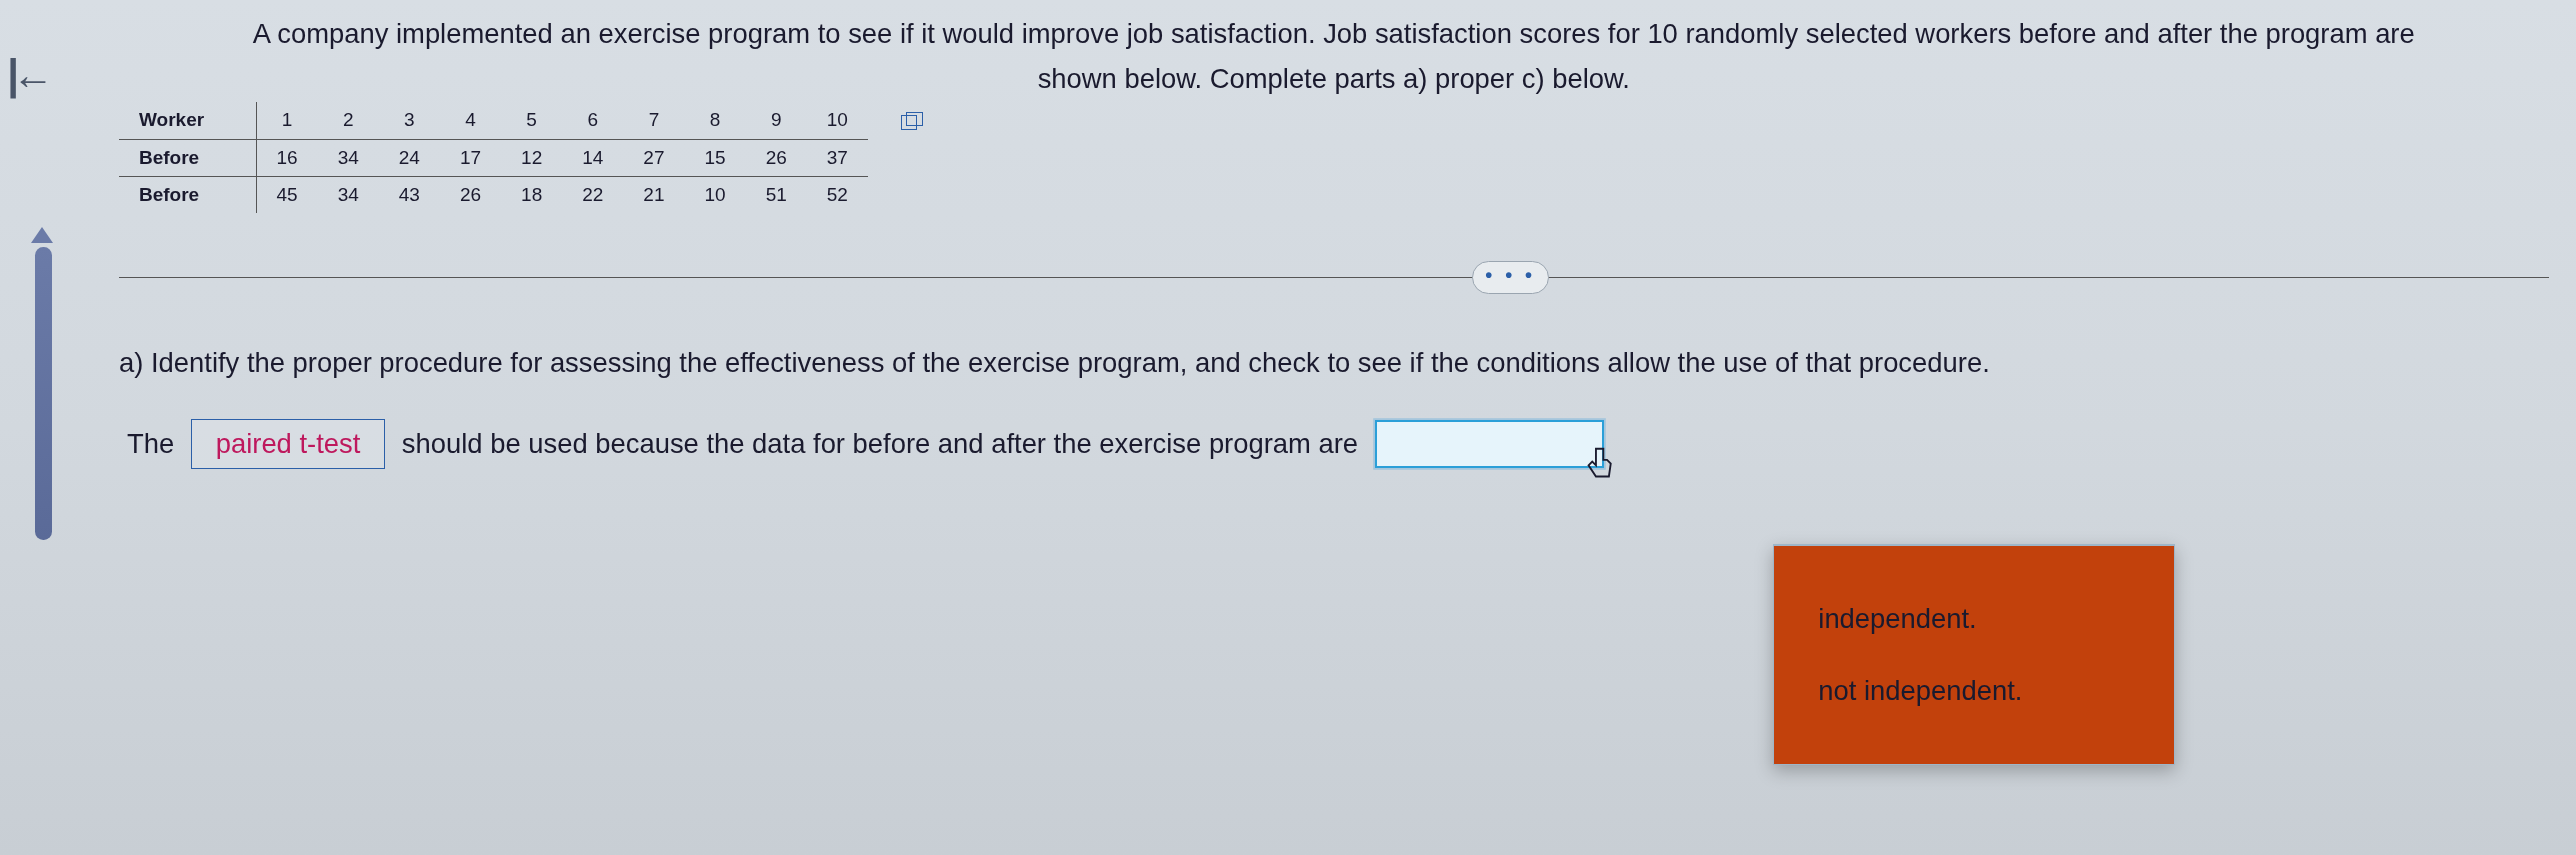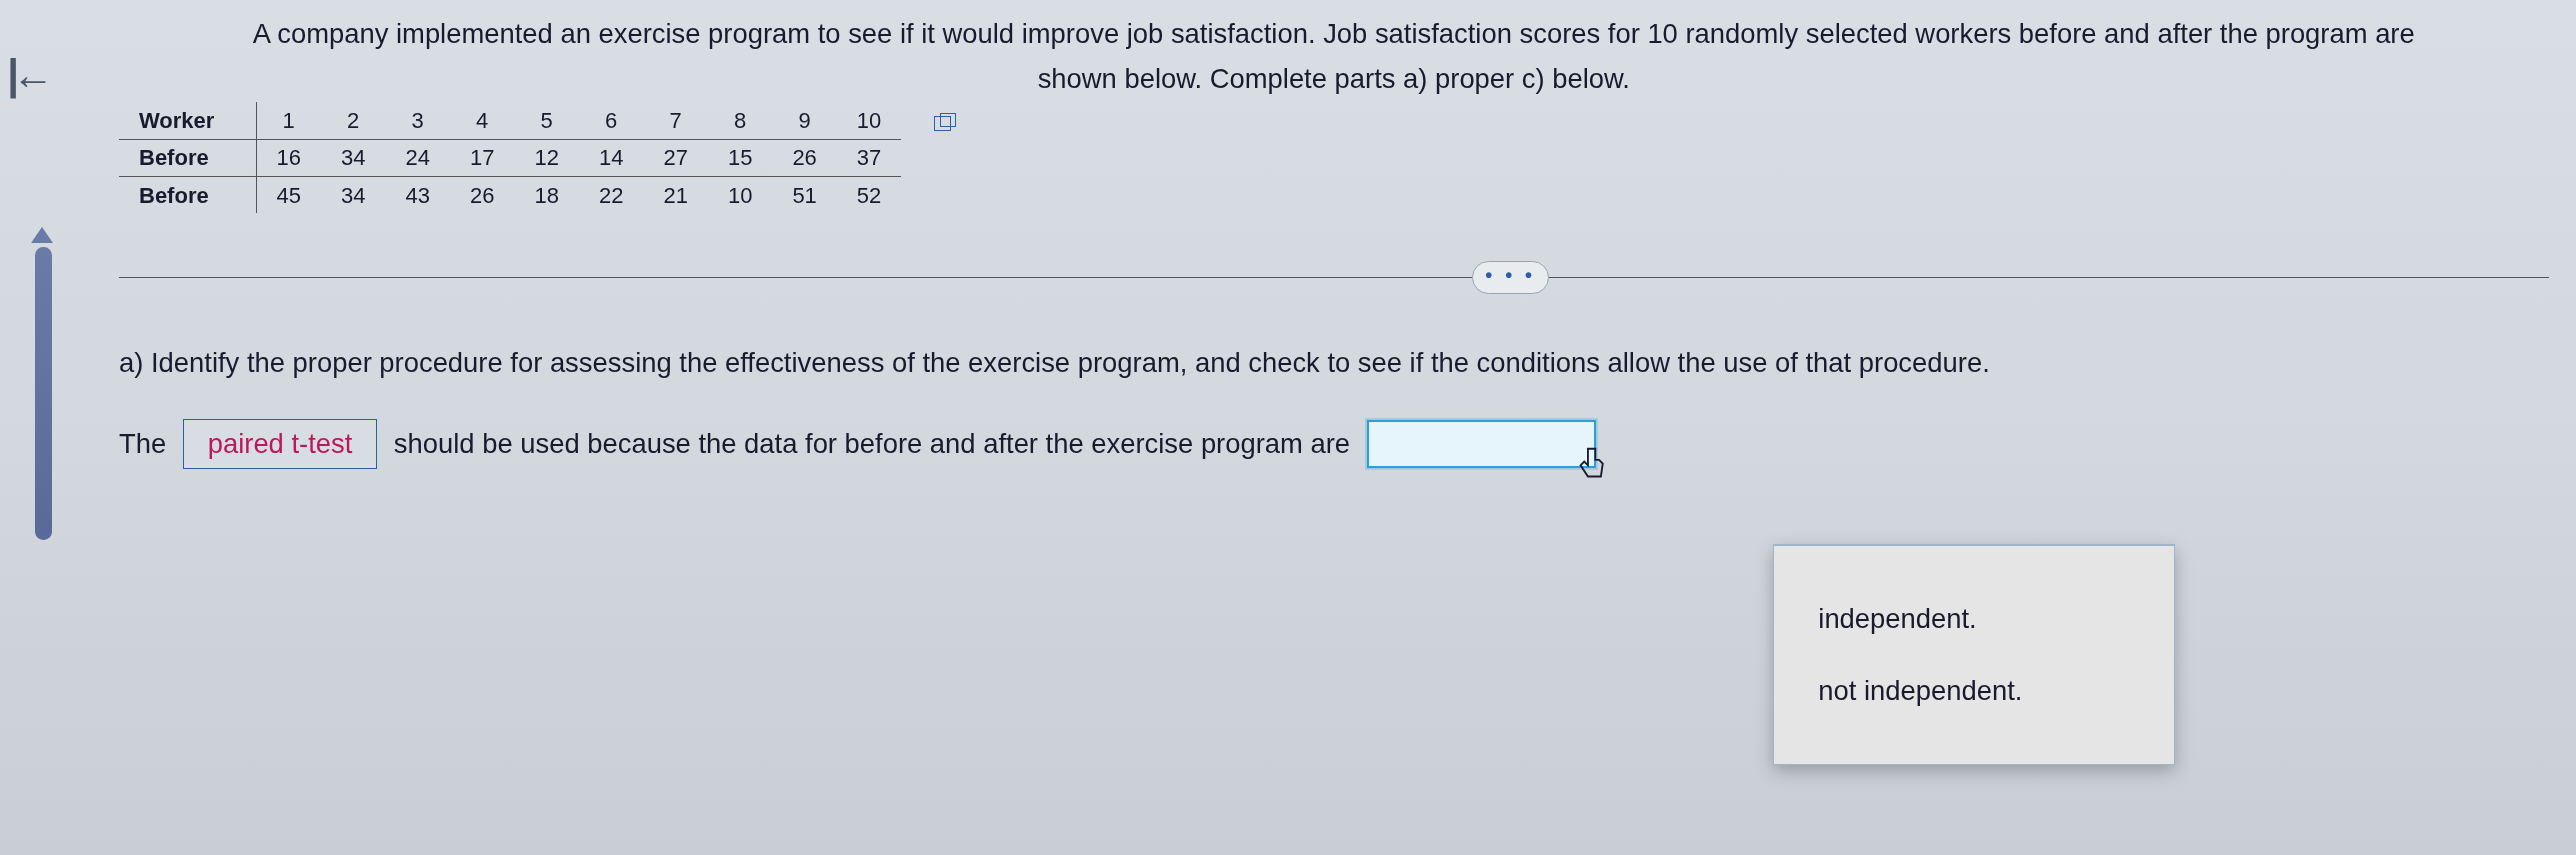--- a/index.html
+++ b/index.html
@@ -60,21 +60,21 @@
     line-height: 1.5;
   }
   .problem-text { margin-bottom: 3.7px; text-align: center; }
   table.data {
     border-collapse: collapse;
     margin-top: 1.8px;
   }
   table.data td {
     padding: 0 20px;
     text-align: center;
-    font-size: 22px;
+    font-size: 19px;
     border: none;
     height: 37px;
   }
   table.data td.rowhead {
     text-align: left;
     font-weight: bold;
     padding-right: 37px;
     border-right: 1.8px solid #555;
     border-top: 1.8px solid #555;
     min-width: 137px;
@@ -119,20 +119,21 @@
     cursor:pointer;
     font-size:20px;
   }
   .part-a { margin-top: 31px; }
   .answer-line {
     margin-top: 35px;
     display: flex;
     align-items: center;
     gap: 16.5px;
     flex-wrap: wrap;
+    margin-left: 8px;
   }
   .answer-box {
     border: 1.8px solid #2b5fa8;
     padding: 3.7px 24px;
     background: rgba(255,255,255,0.15);
     color: #be185d;
   }
   .dropdown-current{
     border:2.7px solid #2b9fd8;
     background:#e6f4fb;
@@ -147,21 +148,21 @@
     right:-18.3px;bottom:-16.5px;
     width:37px;height:37px;
     pointer-events:none;
   }
   .cursor-hand svg{width:100%;height:100%;}
   .dropdown-panel{
     position:absolute;
     left:1773px;
     top:544px;
     width:402px;
-    background:#e5e5e5;
+    background:#c2410c;
     border:1.8px solid #9fb6c8;
     border-top:2.7px solid #9fb6c8;
     box-shadow: 0 5.5px 16.5px rgba(0,0,0,.25);
     padding:37px 37px;
   }
   .dropdown-option{
     padding:20px 7.3px;
     font-size:27.4px;
     color:#1a1a2e;
     cursor:pointer;

